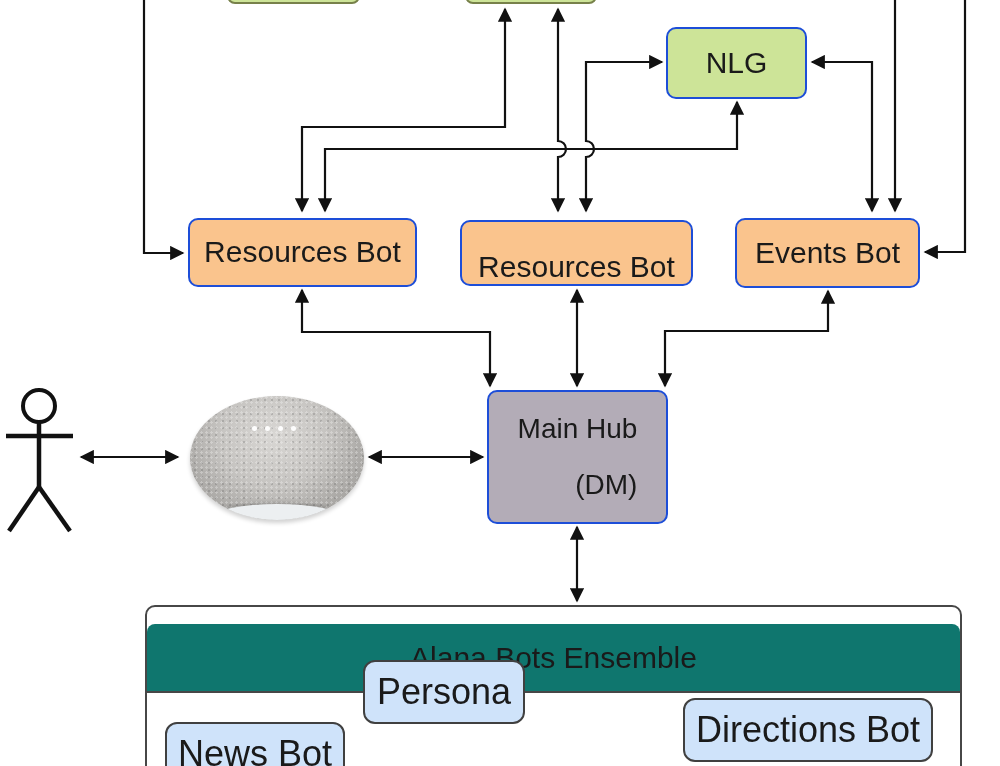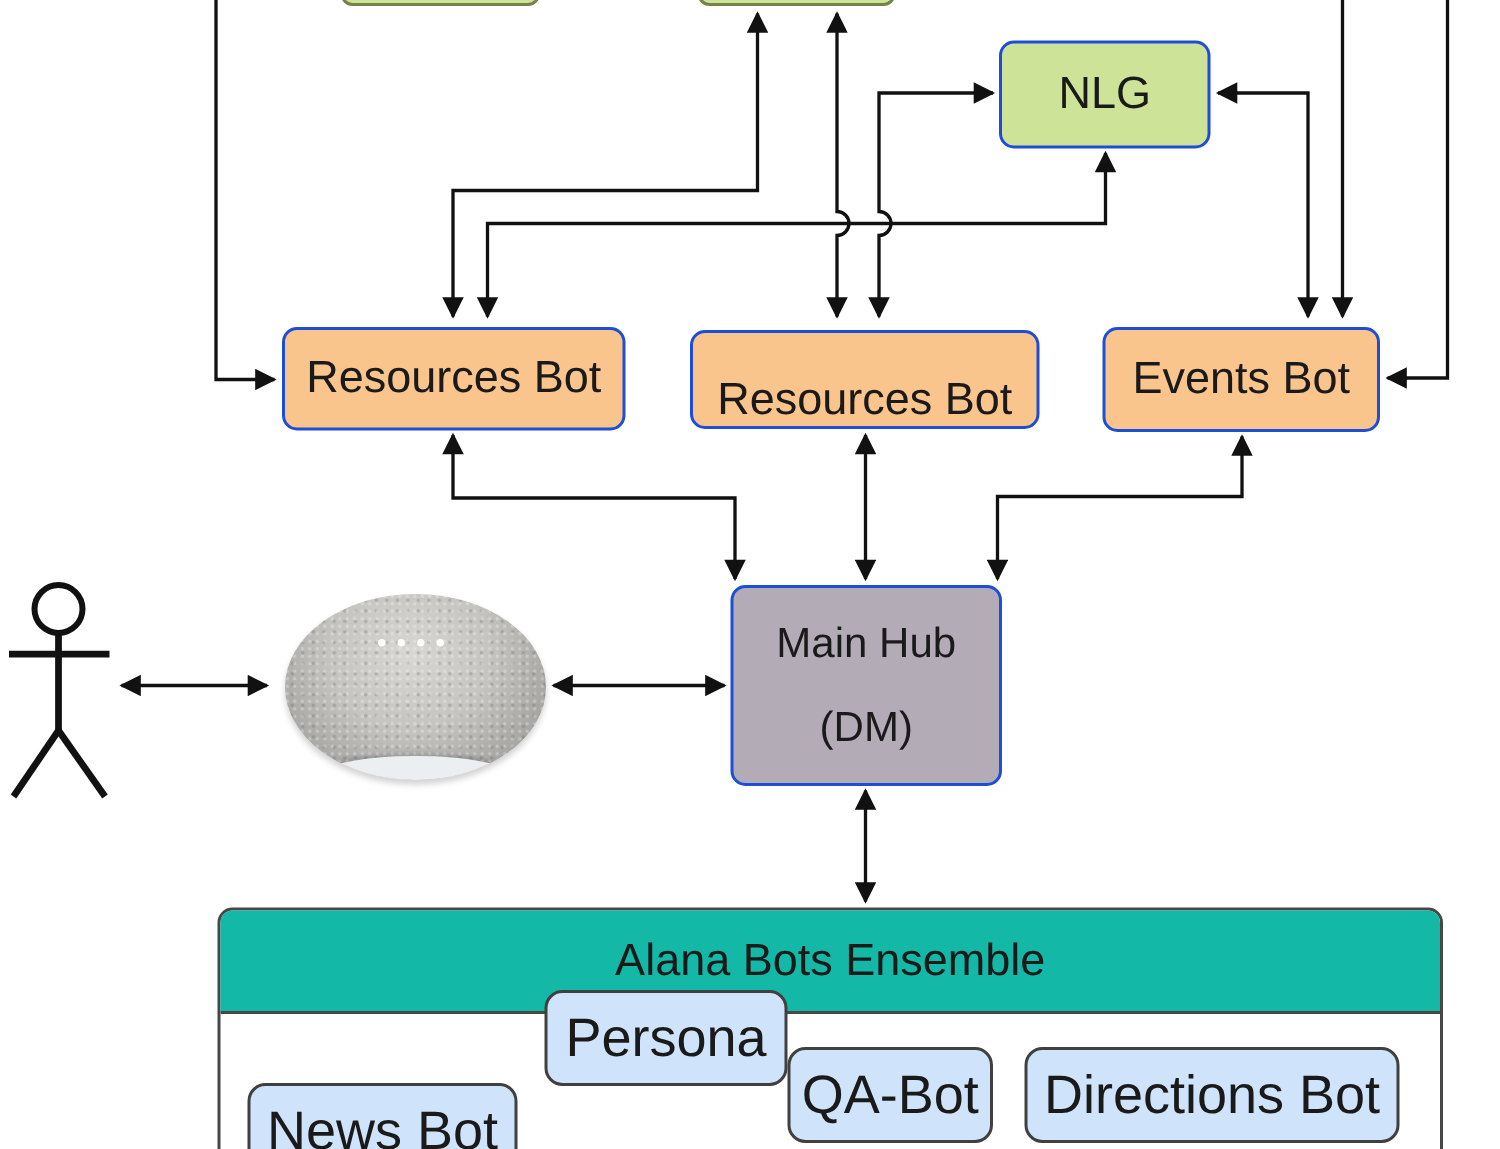--- a/index.html
+++ b/index.html
@@ -20,23 +20,23 @@
   .orange{background:#fac48d;}
   .hub{background:#b3acb7;font-size:28px;}
   .hub .l2{display:block;margin-top:24px;}
   .cutbox{background:#cde498;border-color:#77814a;border-radius:8px;}
 
   .ensemble{
     position:absolute;left:145px;top:605px;width:817px;height:180px;
     box-sizing:border-box;border:2px solid #474747;border-radius:10px;background:#ffffff;
   }
   .ensemble-header{
-    box-sizing:border-box;height:69px;border-bottom:2px solid #474747;background:#14b8a6;
+    box-sizing:border-box;height:69px;border-bottom:2px solid #474747;background:#0f766e;
     display:flex;align-items:center;justify-content:center;
-    font-size:30px;border-radius:8px 8px 0 0;
+    font-size:30px;border-radius:8px 8px 0 0;margin-top:17px;
   }
   .bluebox{
     position:absolute;display:flex;align-items:center;justify-content:center;
     box-sizing:border-box;border:2px solid #404040;border-radius:12px;background:#cfe3fa;
     font-size:36px;white-space:nowrap;
   }
 
   .mini{
     position:absolute;left:190px;top:396px;width:174px;height:124px;
     border-radius:50%;overflow:hidden;
@@ -106,21 +106,21 @@
   <div class="node orange" style="left:188px;top:218px;width:229px;height:69px;">
     <span>Resources Bot</span>
   </div>
   <div class="node orange" style="left:460px;top:220px;width:233px;height:66px;align-items:flex-end;">
     <span>Resources Bot</span>
   </div>
   <div class="node orange" style="left:735px;top:218px;width:185px;height:70px;">
     <span>Events Bot</span>
   </div>
 
-  <div class="node hub" style="left:487px;top:390px;width:181px;height:134px;">
+  <div class="node hub" style="left:487px;top:390px;width:181px;height:134px;text-align:right;">
     <span>
       <span class="l1">Main Hub</span>
       <span class="l2">(DM)</span>
     </span>
   </div>
 
   <div class="mini">
     <div class="mini-dots">
         <i></i>
         <i></i>
@@ -134,20 +134,17 @@
     <div class="ensemble-header">
       <span>Alana Bots Ensemble</span>
     </div>
   </div>
   <div class="bluebox" style="left:165px;top:698px;width:180px;height:64px;margin-top:24px;">
     <span>News Bot</span>
   </div>
   <div class="bluebox" style="left:363px;top:660px;width:162px;height:64px;">
     <span>Persona</span>
   </div>
-  <div class="bluebox" style="left:525px;top:698px;width:137px;height:64px;">
-    <span>QA-Bot</span>
-  </div>
   <div class="bluebox" style="left:683px;top:698px;width:250px;height:64px;">
     <span>Directions Bot</span>
   </div>
 
 </div>
 
 </body></html>

